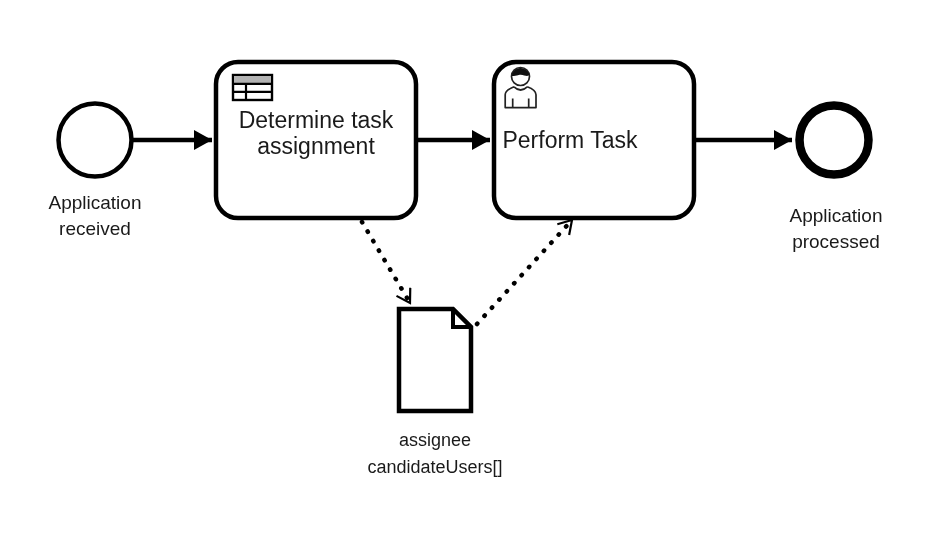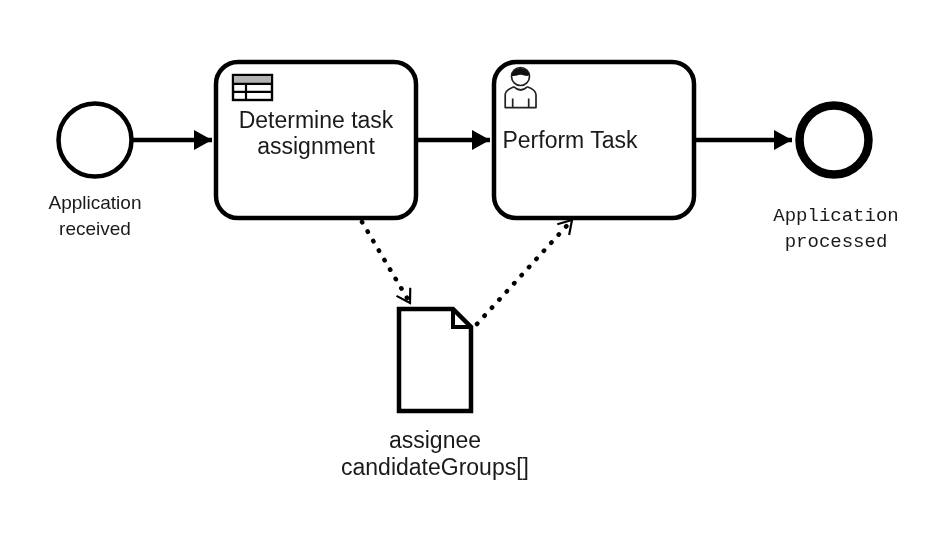--- a/index.html
+++ b/index.html
@@ -15,21 +15,21 @@
   .diagram-svg { position: absolute; left: 0; top: 0; }
   .label {
     position: absolute;
     text-align: center;
     font-size: 19px;
     line-height: 26px;
     color: #1a1a1a;
     white-space: normal;
   }
   .task-label { font-size: 23px; }
-  .data-label-line { text-align: center; font-size: 23px; line-height: 27px; }
+  .data-label-line { text-align: center; font-size: 18px; line-height: 27px; }
 </style>
 </head>
 <body>
 
 <div class="canvas">
 
   <svg class="diagram-svg" width="940" height="554" viewBox="0 0 940 554">
     <defs>
       <marker id="mArrow" markerUnits="userSpaceOnUse" markerWidth="24" markerHeight="26" refX="19" refY="12" orient="auto">
         <path d="M1,2 L19,12 L1,22 Z" fill="#000"></path>
@@ -73,20 +73,20 @@
       <path d="M453,309 L453,327 L471,327" fill="none" stroke="#000" stroke-width="4" stroke-linejoin="miter"></path>
     </g>
   </svg>
 
   <div class="label" style="left:25px; top:190px; width:140px;">Application received</div>
 
   <div class="label task-label" style="left:236px; top:107px; width:160px;">Determine task assignment</div>
 
   <div class="label task-label" style="left:480px; top:127px; width:180px;">Perform Task</div>
 
-  <div class="label" style="left:764px; top:203px; width:144px;font-family:Liberation Mono, monospace;">Application processed</div>
+  <div class="label" style="left:764px; top:203px; width:144px;">Application processed</div>
 
   <div class="label" style="left:335px; top:427px; width:200px;">
     <div class="data-label-line">assignee</div>
-    <div class="data-label-line">candidateGroups[]</div>
+    <div class="data-label-line">candidateUsers[]</div>
   </div>
 
 </div>
 
 </body></html>

